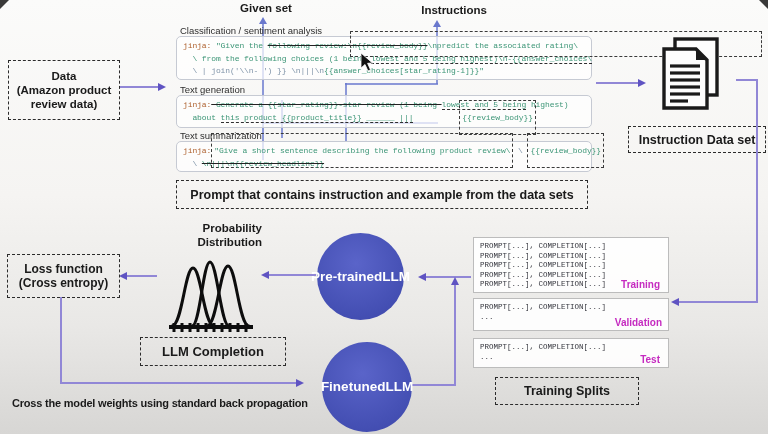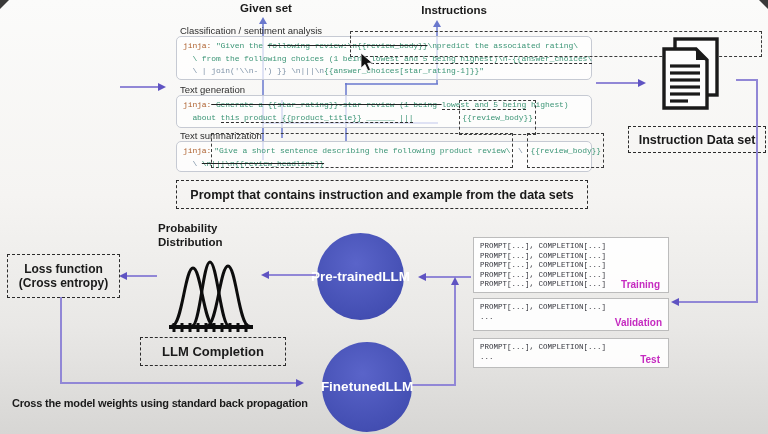--- a/index.html
+++ b/index.html
@@ -57,20 +57,27 @@
 
   <div class="ah bah-u abs" style="left:259px;top:17px"></div>
   <div class="bvl" style="left:262px;top:23px;height:137px"></div>
   <div class="ah bah-u abs" style="left:433px;top:20px"></div>
   <div class="bvl" style="left:436px;top:26px;height:58px"></div>
   <div class="bhl" style="left:345px;top:83px;width:93px"></div>
   <div class="bvl" style="left:345px;top:83px;height:58px"></div>
   <div class="bvl" style="left:281px;top:100px;height:38px"></div>
   <div class="bhl" style="left:262px;top:122px;width:176px"></div>
 
+  <div class="dbox" style="left:8px;top:60px;width:110px;height:58px">
+    <div style="font-size:11.5px;font-weight:bold;line-height:14px">
+      <div>Data</div>
+      <div>(Amazon product</div>
+      <div>review data)</div>
+    </div>
+  </div>
   <div class="hl" style="left:120px;top:86px;width:38px"></div>
   <div class="ah ah-r" style="left:158px;top:83px"></div>
 
   <div class="sec-h" style="left:180px;top:25px">Classification / sentiment analysis</div>
   <div class="cblock" style="left:176px;top:36px;width:416px;height:44px">
     <div class="cline"><span class="ck">jinja:</span><span class="cs"> "Given the </span><span class="cs strike">following review:\n{{review_body}}</span><span class="cs">\npredict the associated rating\</span></div>
     <div class="cline"><span class="cs">  \ from the following choices (1 being </span><span class="cs udash">lowest and 5 being highest)\n-{{answer_choices\</span></div>
     <div class="cline"><span class="cg">  \ | join('\\n- ') }} </span><span class="cg">\n|||\n</span><span class="cs">{{answer_choices[star_rating-1]}}"</span></div>
   </div>
 
@@ -133,20 +140,23 @@
   <div class="split-box" style="left:473px;top:298px;width:196px;height:33px">
     <div class="srow">PROMPT[...], COMPLETION[...]</div>
     <div class="srow">...</div>
     <span class="stag" style="right:6px;bottom:2px">Validation</span>
   </div>
   <div class="split-box" style="left:473px;top:338px;width:196px;height:30px">
     <div class="srow">PROMPT[...], COMPLETION[...]</div>
     <div class="srow">...</div>
     <span class="stag" style="right:8px;bottom:2px">Test</span>
   </div>
+  <div class="dbox" style="left:495px;top:377px;width:142px;height:26px">
+    <span class="b" style="font-size:12.5px">Training Splits</span>
+  </div>
 
   <div class="hl" style="left:426px;top:276px;width:45px"></div>
   <div class="ah ah-l" style="left:418px;top:273px"></div>
   <div class="hl" style="left:412px;top:384px;width:44px"></div>
   <div class="vl" style="left:454px;top:284px;height:102px"></div>
   <div class="ah ah-u" style="left:450.5px;top:277px"></div>
 
   <div class="circle" style="left:317px;top:233px;width:87px;height:87px">
     <div>Pre-</div>
     <div>trained</div>
@@ -156,21 +166,21 @@
     <div>Fine</div>
     <div>tuned</div>
     <div>LLM</div>
   </div>
 
   <div class="hl" style="left:268px;top:274px;width:48px"></div>
   <div class="ah ah-l" style="left:261px;top:271px"></div>
   <div class="hl" style="left:126px;top:275px;width:31px"></div>
   <div class="ah ah-l" style="left:119px;top:272px"></div>
 
-  <div class="abs b" style="left:158px;top:222px;width:104px;text-align:left;font-size:11.5px;line-height:13.5px">
+  <div class="abs b" style="left:158px;top:222px;width:104px;text-align:right;font-size:11.5px;line-height:13.5px">
     <div>Probability</div>
     <div>Distribution</div>
   </div>
   <svg class="abs" style="left:166px;top:250px" width="90" height="85" viewBox="0 0 90 85">
     <g fill="none" stroke="#0d0d0d" stroke-width="3" stroke-linecap="round">
       <path d="M6 76 C16 76 19 18 27 18 C35 18 38 76 48 76"></path>
       <path d="M26 76 C34 76 37 12 44 12 C51 12 55 76 63 76"></path>
       <path d="M41 76 C51 76 54 16 62 16 C70 16 73 76 83 76"></path>
     </g>
     <line x1="3" y1="77" x2="87" y2="77" stroke="#0d0d0d" stroke-width="4"></line>

